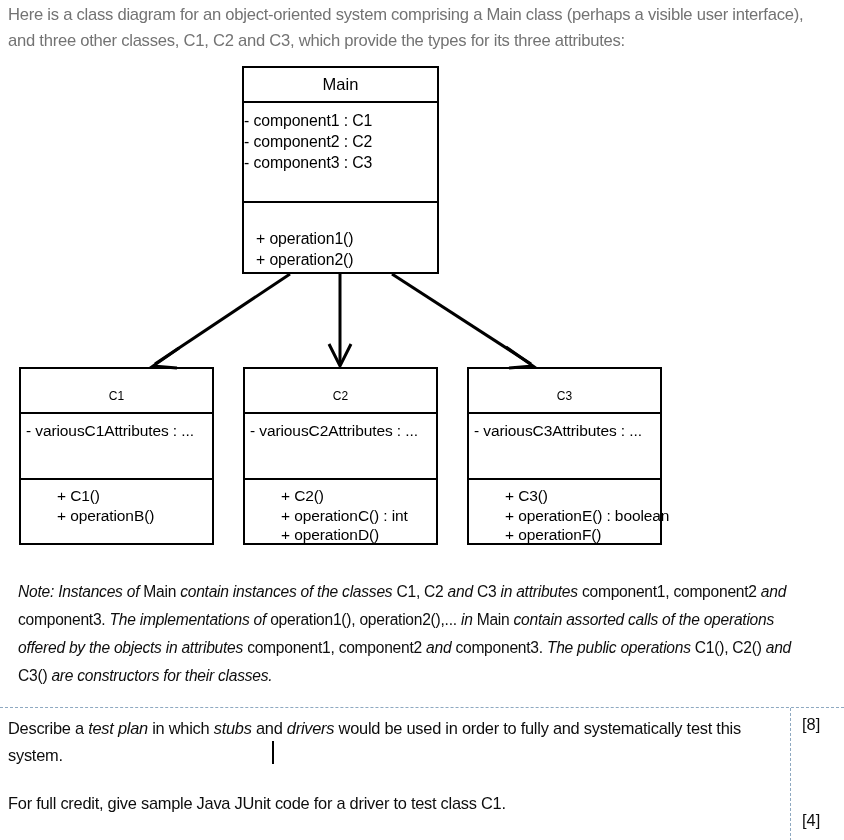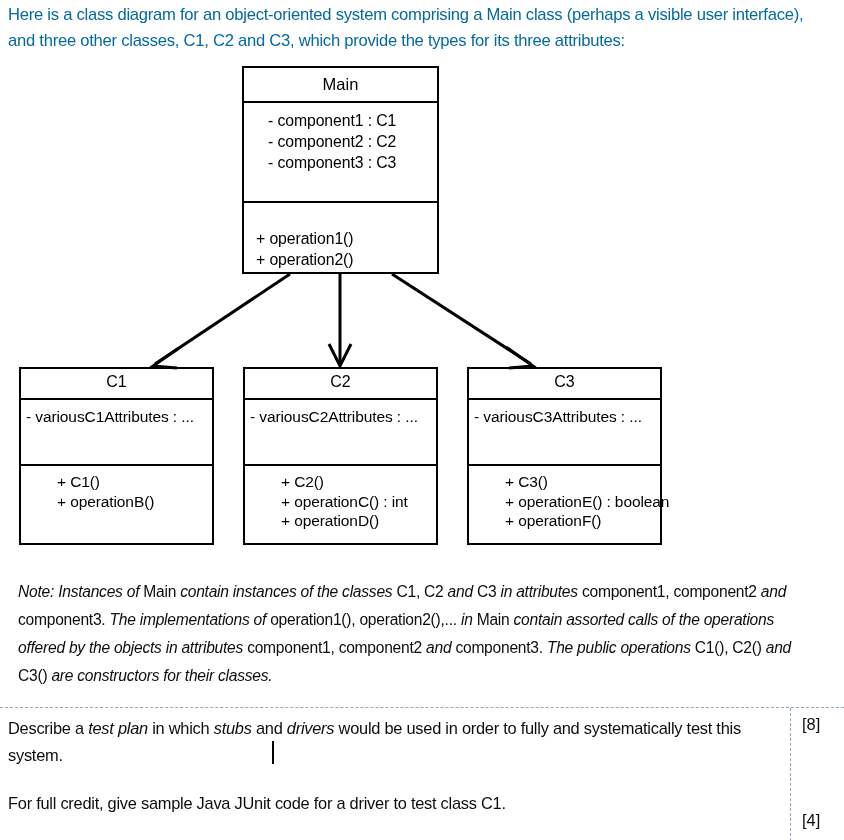--- a/index.html
+++ b/index.html
@@ -18,42 +18,42 @@
 
   
   #intro {
     position: absolute;
     left: 8px;
     top: 2px;
     width: 818px;
     font-size: 16.6px;
     line-height: 26px;
     letter-spacing: -0.25px;
-    color: #0369a1;
+    color: #737373;
   }
 
   
   #diagram {
     position: absolute;
     left: 0;
     top: 0;
     width: 844px;
     height: 560px;
   }
   .uml-box {
     position: absolute;
     box-sizing: border-box;
     border: 2.5px solid #000000;
     background: #ffffff;
   }
   .uml-name {
     text-align: center;
-    font-size: 16px;
+    font-size: 12px;
     line-height: 18px;
-    padding: 4px 0 7px 0;
+    padding: 18px 0 7px 0;
     border-bottom: 2.5px solid #000000;
     white-space: nowrap;
   }
   .uml-compartment {
     padding: 7px 4px 7px 5px;
     border-bottom: 2.5px solid #000000;
   }
   .uml-compartment.last {
     border-bottom: none;
   }
@@ -65,21 +65,21 @@
   }
 
   
   #box-main {
     left: 242px;
     top: 66px;
     width: 197px;
     height: 208px;
   }
   #box-main .uml-name { font-size: 16.5px; padding: 7px 0 8px 0; }
-  #box-main .attrs { height: 84px; padding-left: 24px; }
+  #box-main .attrs { height: 84px; padding-left: 0; }
   #box-main .ops { padding-left: 12px; padding-top: 9px; margin-top: 16px; }
   #box-main .uml-line { font-size: 15.8px; line-height: 21px; }
 
   #box-c1 { left: 19px;  top: 367px; width: 195px; height: 178px; }
   #box-c2 { left: 243px; top: 367px; width: 195px; height: 178px; }
   #box-c3 { left: 467px; top: 367px; width: 195px; height: 178px; }
 
   .child .attrs { height: 50px; }
   .child .ops { padding-top: 6px; padding-left: 36px; }
 

